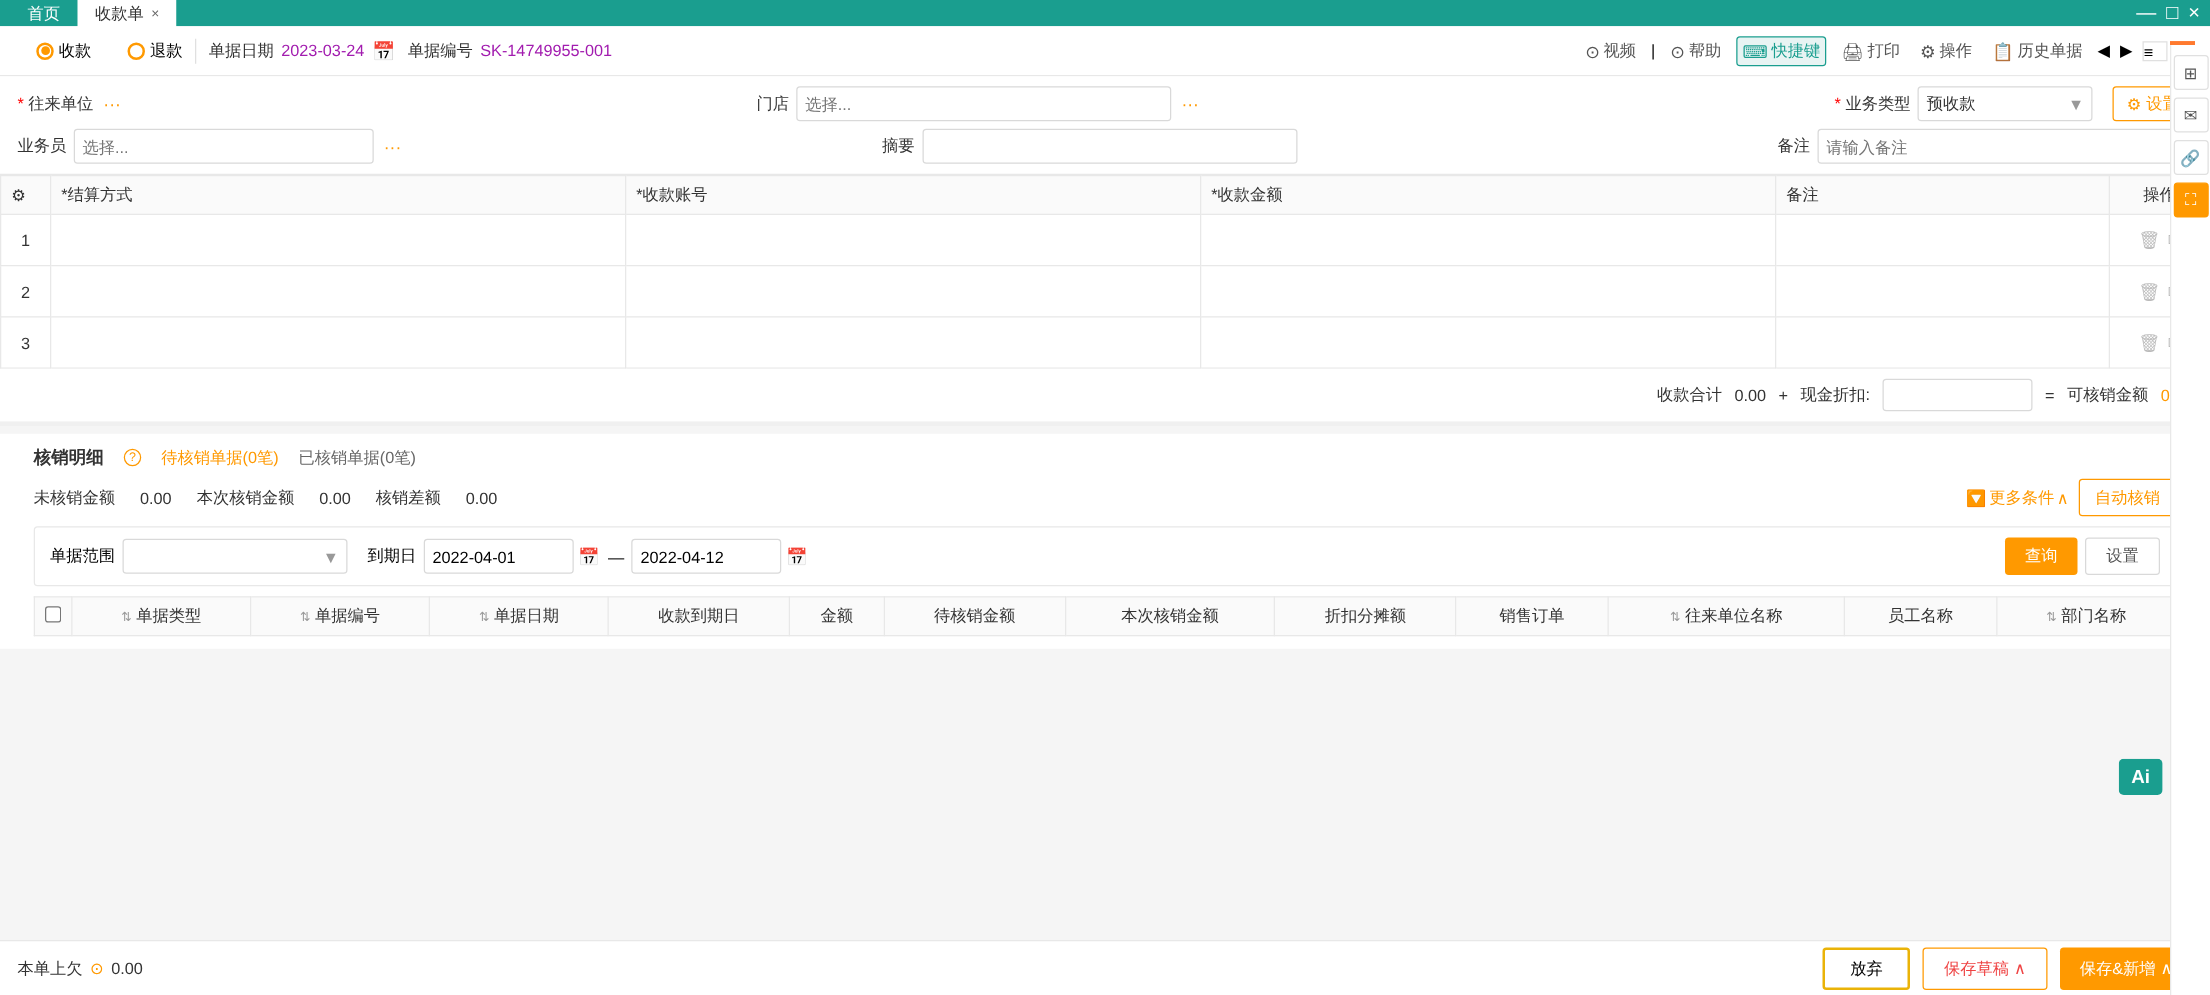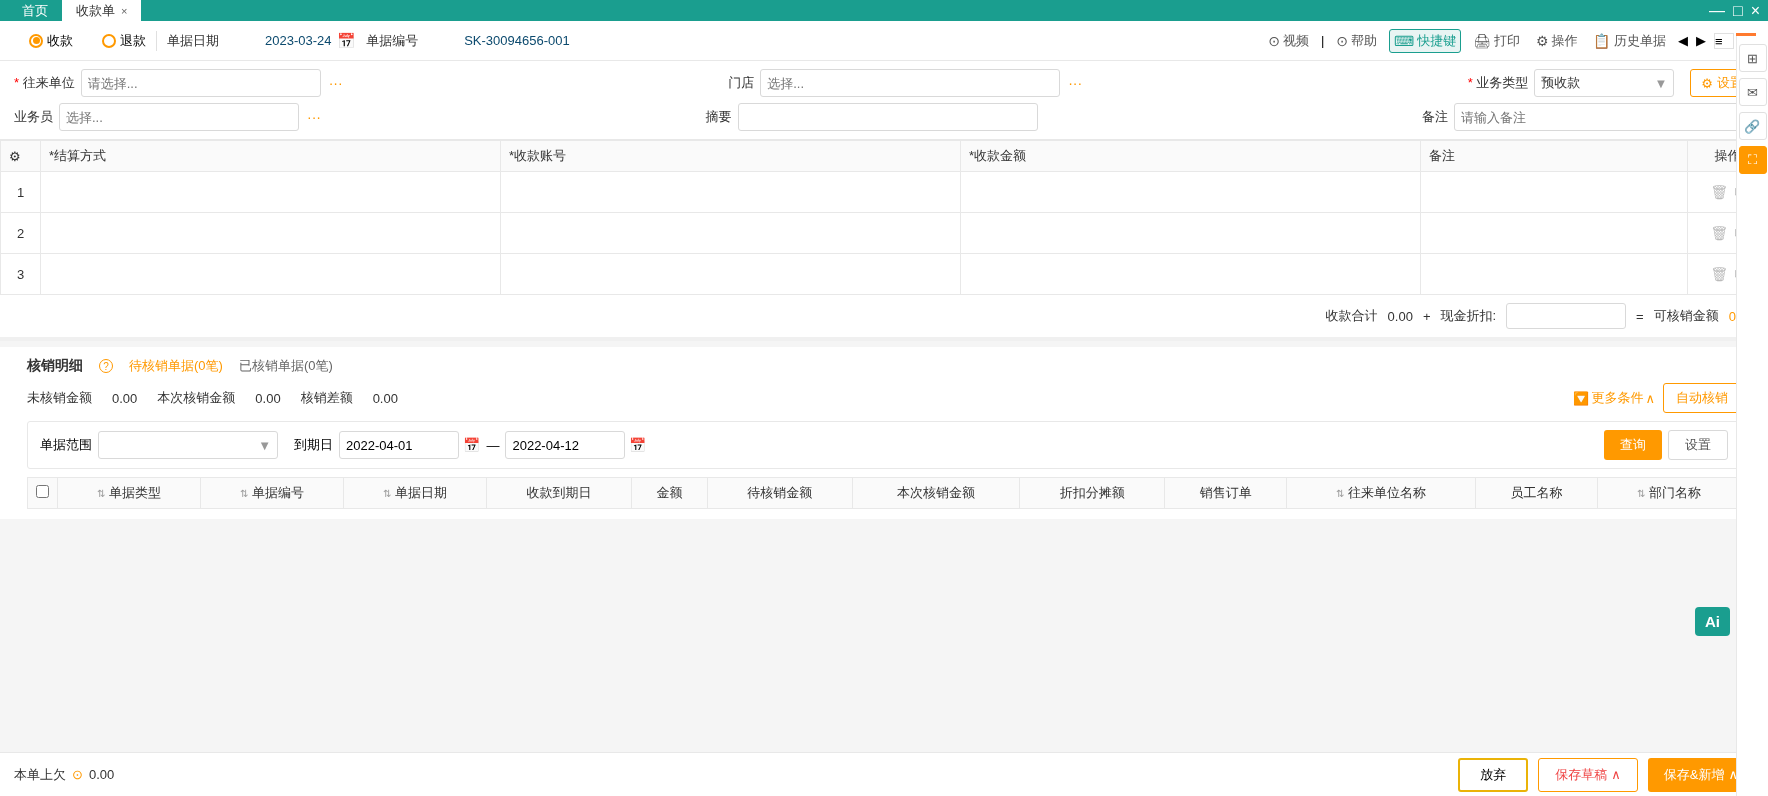--- a/index.html
+++ b/index.html
@@ -88,23 +88,22 @@
     }
     .toolbar-sep { width: 1px; height: 20px; background: #e0e0e0; }
     .toolbar-field {
       display: flex;
       align-items: center;
       gap: 6px;
       font-size: 13px;
       color: #333;
     }
     .toolbar-field-val {
-      color: #0c4a6e;
+      color: #a21caf;
       font-weight: 500;
-      margin-left: 40px;
     }
     .toolbar-icon-btn {
       color: #f90;
       cursor: pointer;
       font-size: 15px;
     }
     .toolbar-right {
       margin-left: auto;
       display: flex;
       align-items: center;
@@ -561,21 +560,21 @@
     </div>
   </div>
   <div class="toolbar-sep"></div>
   <div class="toolbar-field">
     <span>单据日期</span>
     <span class="toolbar-field-val">2023-03-24</span>
     <span class="toolbar-icon-btn">📅</span>
   </div>
   <div class="toolbar-field">
     <span>单据编号</span>
-    <span class="toolbar-field-val">SK-30094656-001</span>
+    <span class="toolbar-field-val">SK-14749955-001</span>
   </div>
   <div class="toolbar-right">
     <div class="toolbar-right-item">
       <span class="icon">⊙</span>
       <span>视频</span>
     </div>
     <span>|</span>
     <div class="toolbar-right-item">
       <span class="icon">⊙</span>
       <span>帮助</span>
@@ -602,21 +601,20 @@
       <div class="grid-icon">≡</div>
       <div class="grid-icon active-g">⊞</div>
     </div>
   </div>
 </div>
 
 <div class="form-area">
   <div class="form-row">
     <div class="form-field">
       <span class="form-label required">往来单位</span>
-      <input class="form-input" type="text" placeholder="请选择..." style="width: 240px;">
       <span class="form-more-btn">···</span>
     </div>
     <div class="divider-field"></div>
     <div class="form-field">
       <span class="form-label">门店</span>
       <input class="form-input" type="text" placeholder="选择..." style="width: 300px;">
       <span class="form-more-btn">···</span>
     </div>
     <div class="divider-field"></div>
     <div class="form-field">

